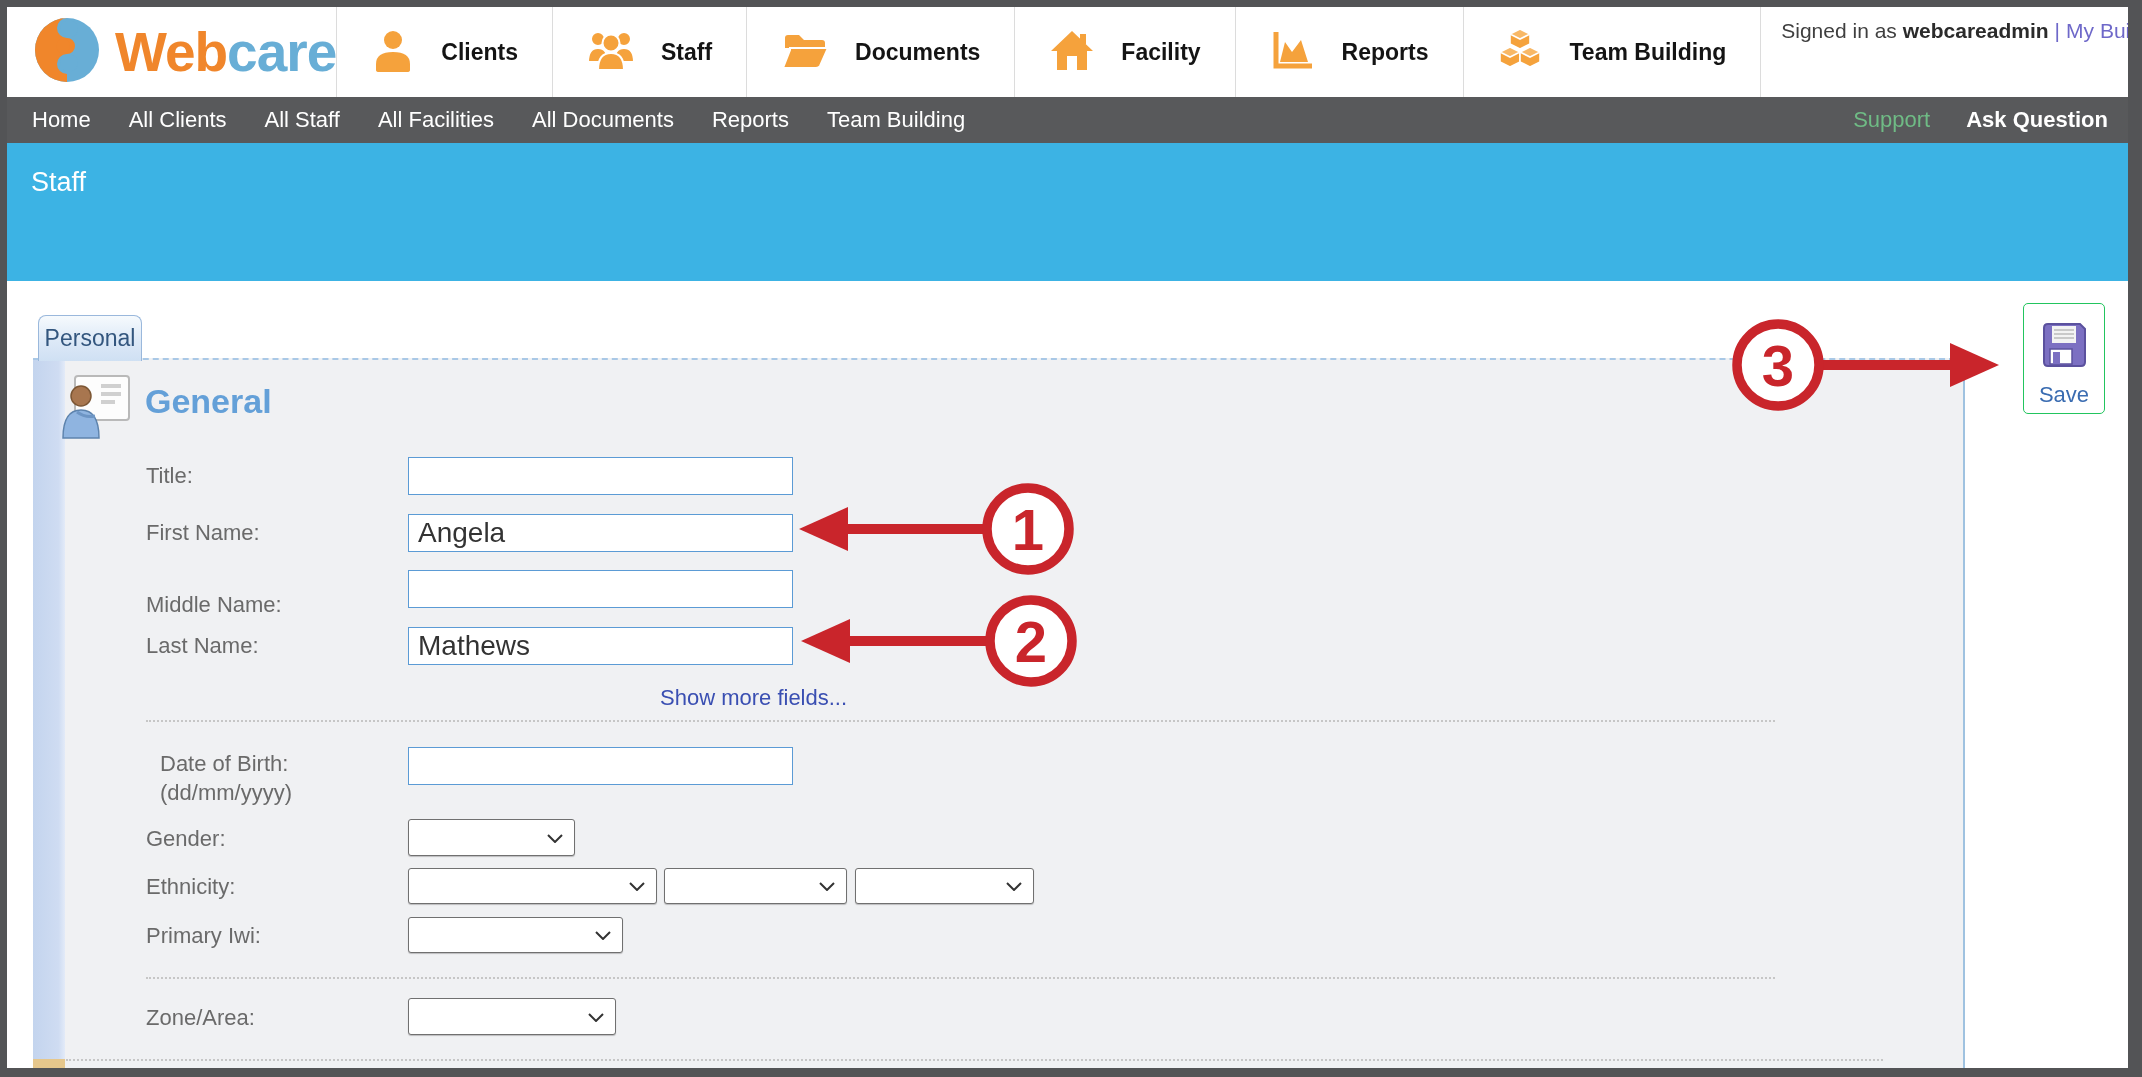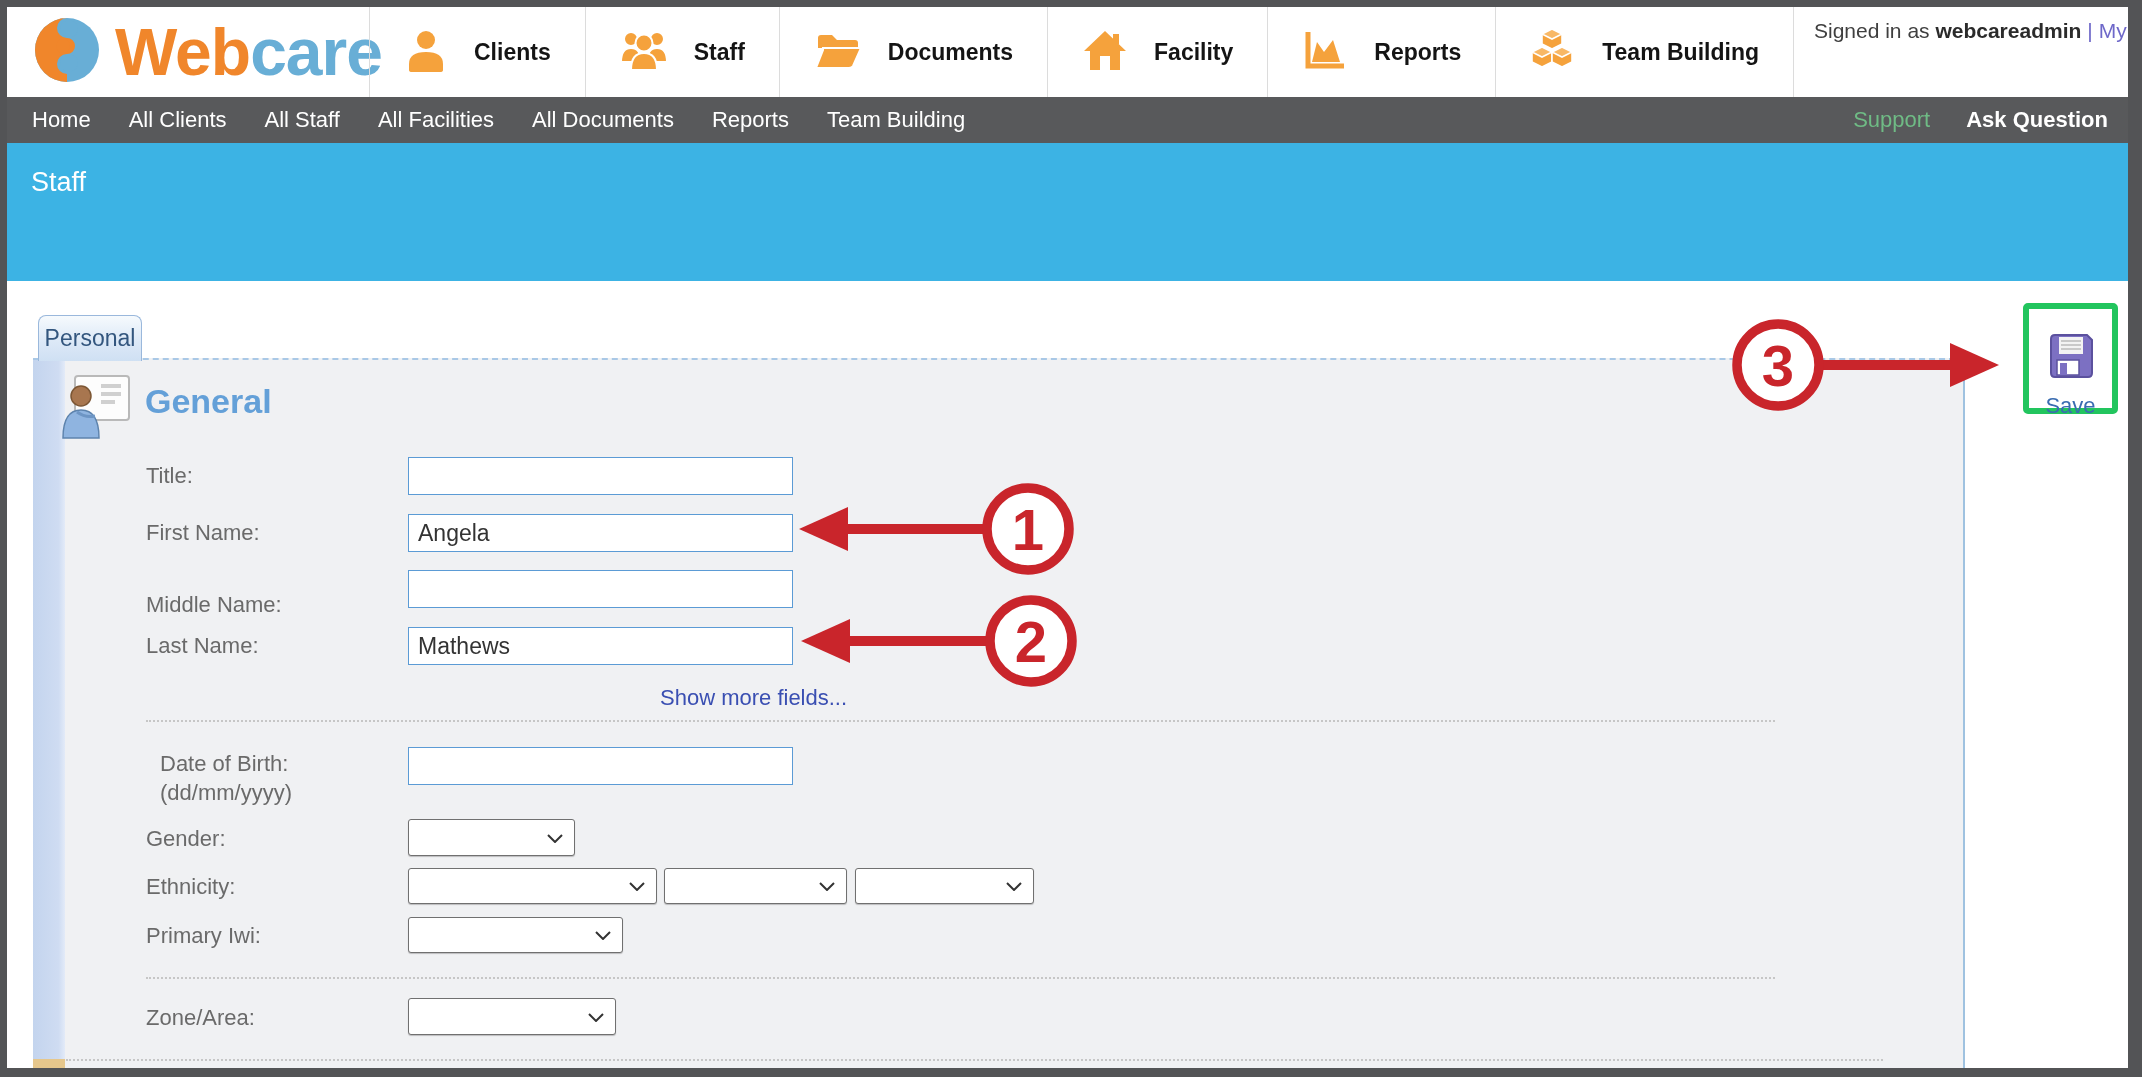--- a/index.html
+++ b/index.html
@@ -9,21 +9,21 @@
   
   .edge { position:absolute; background:#535456; z-index:30; }
   .edge.top    { left:0; top:0; width:100%; height:7px; }
   .edge.bottom { left:0; bottom:0; width:100%; height:9px; }
   .edge.left   { left:0; top:0; width:7px; height:100%; }
   .edge.right  { right:0; top:0; width:14px; height:100%; }
 
   
   .topbar { position:absolute; left:7px; top:7px; width:2121px; height:90px; background:#ffffff; display:flex; align-items:stretch; }
   .logo-area { width:362px; display:flex; align-items:center; gap:14px; padding-left:26px; }
-  .logo-text { font-size:66px; font-weight:bold; letter-spacing:-1px; white-space:nowrap; }
+  .logo-text { font-size:55px; font-weight:bold; letter-spacing:-1px; white-space:nowrap; }
   .logo-text .w-orange { color:#F0862B; }
   .logo-text .w-blue   { color:#68AED6; }
   .nav-item { display:flex; align-items:center; gap:17px; padding:0 34px; border-left:1px solid #dcdcdc; cursor:pointer; }
   .nav-item .nav-label { font-size:23px; font-weight:600; color:#141414; white-space:nowrap;margin-left:9px; }
   .signedin { margin-left:auto; border-left:1px solid #dcdcdc; padding:12px 10px 0 20px; font-size:21px; color:#3f3f3f; white-space:nowrap; }
   .signedin b { font-weight:bold; color:#2b2b2b; }
   .signedin a { color:#6E68C9; text-decoration:none; cursor:pointer; }
   .signedin .pipe { color:#6E68C9; padding:0 6px; }
 
   
@@ -50,32 +50,32 @@
   .panel { position:absolute; left:26px; top:77px; width:1932px; height:710px; background:#f0f1f3;
            border-top:2px dashed #a9c8e6; border-right:2px solid #9fc2e0; z-index:1; }
   .strip { position:absolute; left:0; top:0; bottom:0; width:32px; background:linear-gradient(90deg,#c3d4ee 0%, #cfdcf2 80%, #e3ebf8 100%); }
   .strip .tan { position:absolute; left:0; bottom:0; width:32px; height:9px; background:#e6c78c; }
 
   .sec-head-icon { position:absolute; left:24px; top:12px; }
   .sec-head-title { position:absolute; left:112px; top:22px; font-size:34px; font-weight:bold; color:#64A0D8; }
 
   .lbl { position:absolute; left:113px; font-size:22px; color:#6a6a6a; }
   .inp { position:absolute; left:375px; width:385px; height:38px; border:1px solid #5B9BD5; background:#fff;
-         font-family:"Liberation Sans",sans-serif; font-size:23px; color:#333; padding:0 9px; outline:none; }
+         font-family:"Liberation Sans",sans-serif; font-size:28px; color:#333; padding:0 9px; outline:none; }
   .divider { position:absolute; left:113px; width:1629px; border-top:2px dotted #c6c6c6; }
   .showmore { position:absolute; left:627px; top:325px; font-size:22px; color:#3A4FB2; text-decoration:none; cursor:pointer; }
   .sel { position:absolute; background:#fff; border:1px solid #707070; border-radius:3px;
          box-shadow:0 1px 1px rgba(0,0,0,0.22); display:flex; align-items:center; justify-content:flex-end;
          padding-right:11px; cursor:pointer; }
   .two-line { line-height:29px;margin-left:14px; }
 
   
-  .save-card { position:absolute; left:2016px; top:22px; width:95px; height:111px; background:#fff;
-               border:6px solid #22c55e; border-radius:5px; display:flex; flex-direction:column;
-               align-items:center; padding-top:22px; gap:8px; cursor:pointer; z-index:2; }
+  .save-card { position:absolute; left:2016px; top:22px; width:82px; height:111px; background:#fff;
+               border:1px solid #22c55e; border-radius:5px; display:flex; flex-direction:column;
+               align-items:center; padding-top:16px; gap:8px; cursor:pointer; z-index:2; }
   .save-card .save-label { font-size:22px; color:#3A6CB1; }
 
   
   .annotations { position:absolute; left:0; top:0; width:2142px; height:1077px; z-index:15; pointer-events:none; }
   .annotations text { font-size:58px; font-weight:600; fill:#C9252B; text-anchor:middle; font-family:"Liberation Sans",sans-serif; }
 </style>
 </head>
 <body>
 
 <div class="screen">

